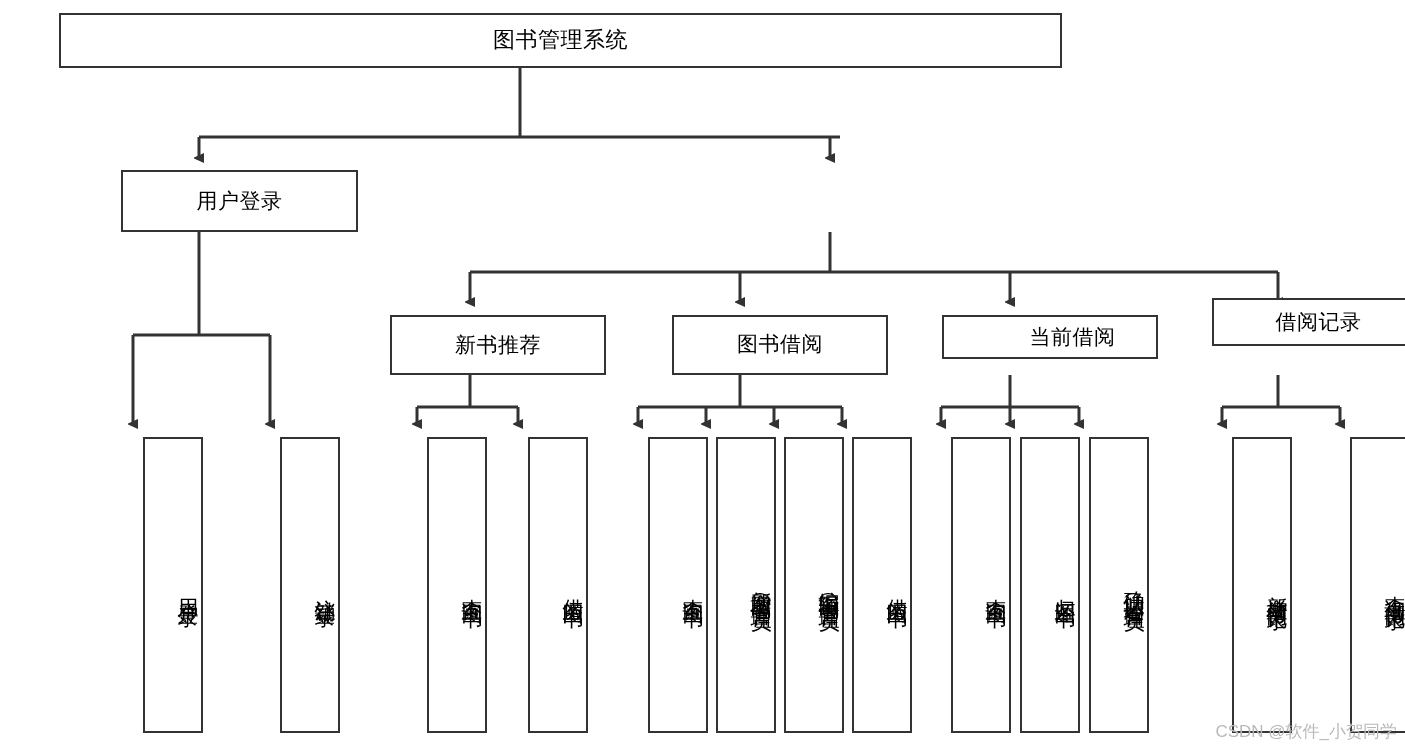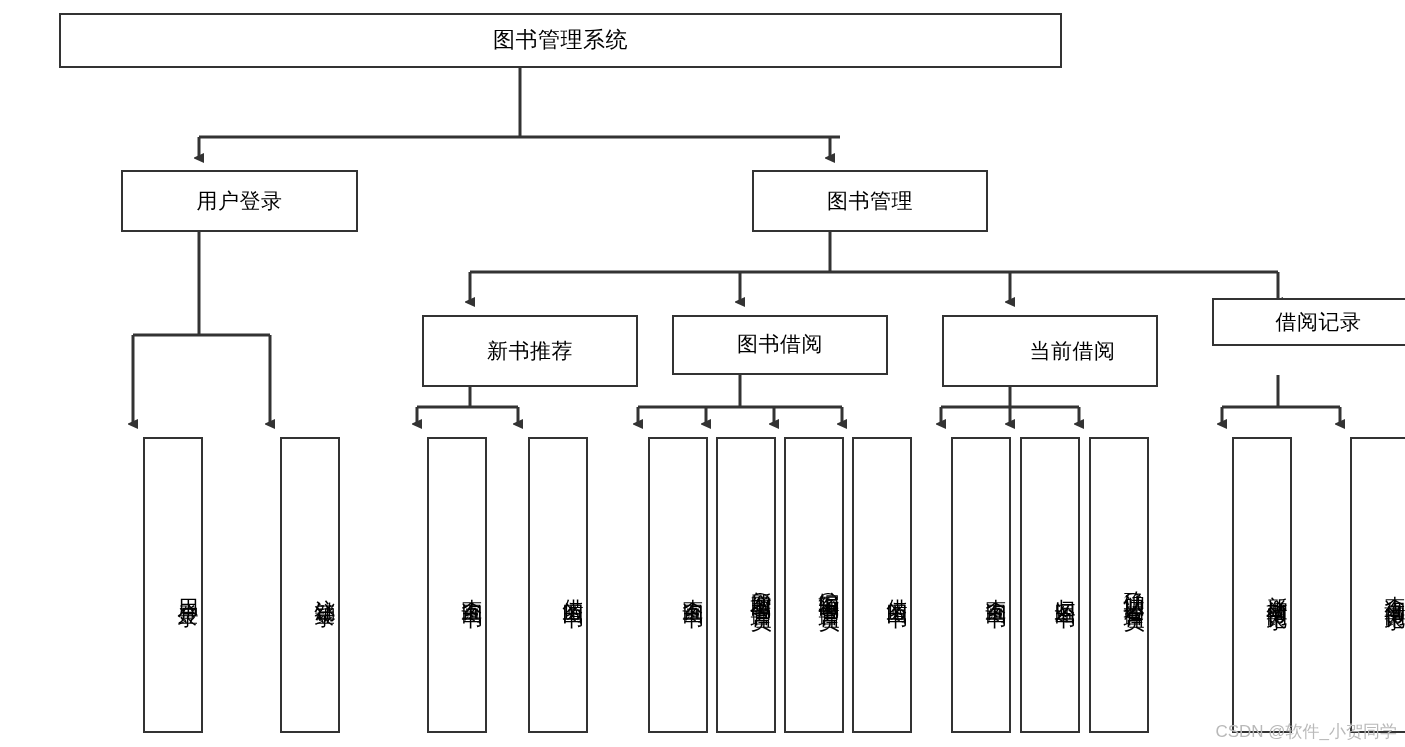--- a/index.html
+++ b/index.html
@@ -122,25 +122,24 @@
       <path d="M 1278 375 L 1278 407"></path>
       <path d="M 1222 407 L 1340 407"></path>
       <path d="M 1222 407 L 1222 424" marker-end="url(#arrowhead)"></path>
       <path d="M 1340 407 L 1340 424" marker-end="url(#arrowhead)"></path>
     </g>
   </svg>
 
   <div class="node node-h node-root" style="left:19px; top:13px; width:1003px; height:55px;">图书管理系统</div>
 
   <div class="node node-h" style="left:81px; top:170px; width:237px; height:62px;">用户登录</div>
-  <div class="node node-h" style="left:712px; top:170px; width:236px; height:62px;">图书管理</div>
 
-  <div class="node node-h" style="left:382px; top:315px; width:216px; height:72px;text-align:right;">新书推荐</div>
+  <div class="node node-h" style="left:350px; top:315px; width:216px; height:60px;text-align:right;">新书推荐</div>
   <div class="node node-h" style="left:632px; top:315px; width:216px; height:60px;font-family:Liberation Serif, serif;">图书借阅</div>
-  <div class="node node-h" style="left:902px; top:315px; width:216px; height:72px;padding-left:45px;">当前借阅</div>
+  <div class="node node-h" style="left:902px; top:315px; width:216px; height:44px;padding-left:45px;">当前借阅</div>
   <div class="node node-h" style="left:1172px; top:298px; width:213px; height:48px;">借阅记录</div>
 
   <div class="node node-v" style="left:103px; top:437px; width:60px; height:296px;">用户登录</div>
   <div class="node node-v" style="left:240px; top:437px; width:60px; height:296px;">注销登录</div>
 
   <div class="node node-v" style="left:387px; top:437px; width:60px; height:296px;">查询图书</div>
   <div class="node node-v" style="left:488px; top:437px; width:60px; height:296px;">借阅图书</div>
 
   <div class="node node-v" style="left:608px; top:437px; width:60px; height:296px;">查询图书</div>
   <div class="node node-v v-tall" style="left:676px; top:437px; width:60px; height:296px;">新增图书（管理员）</div>

